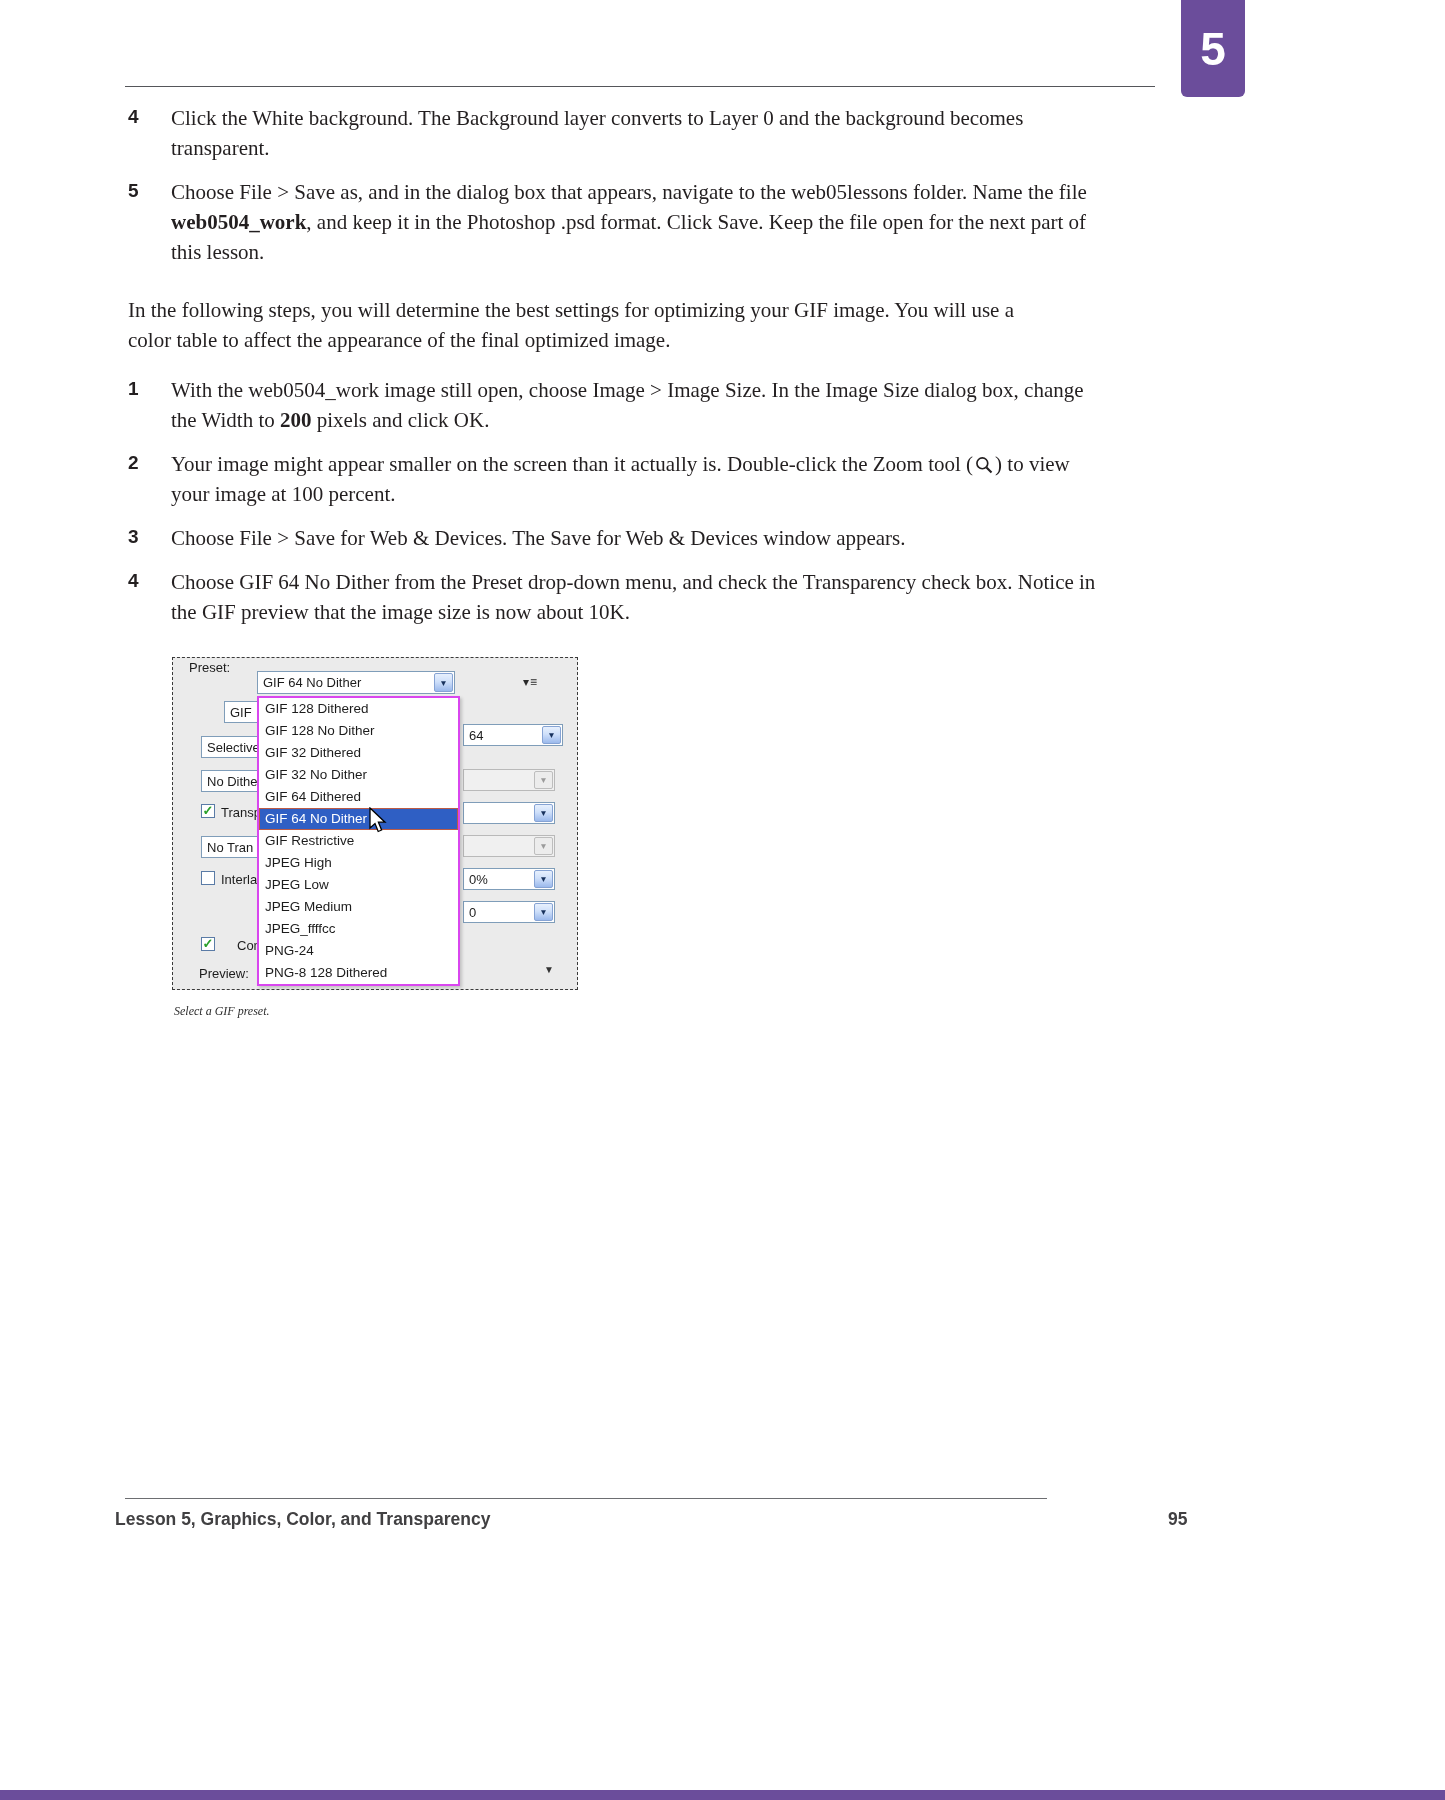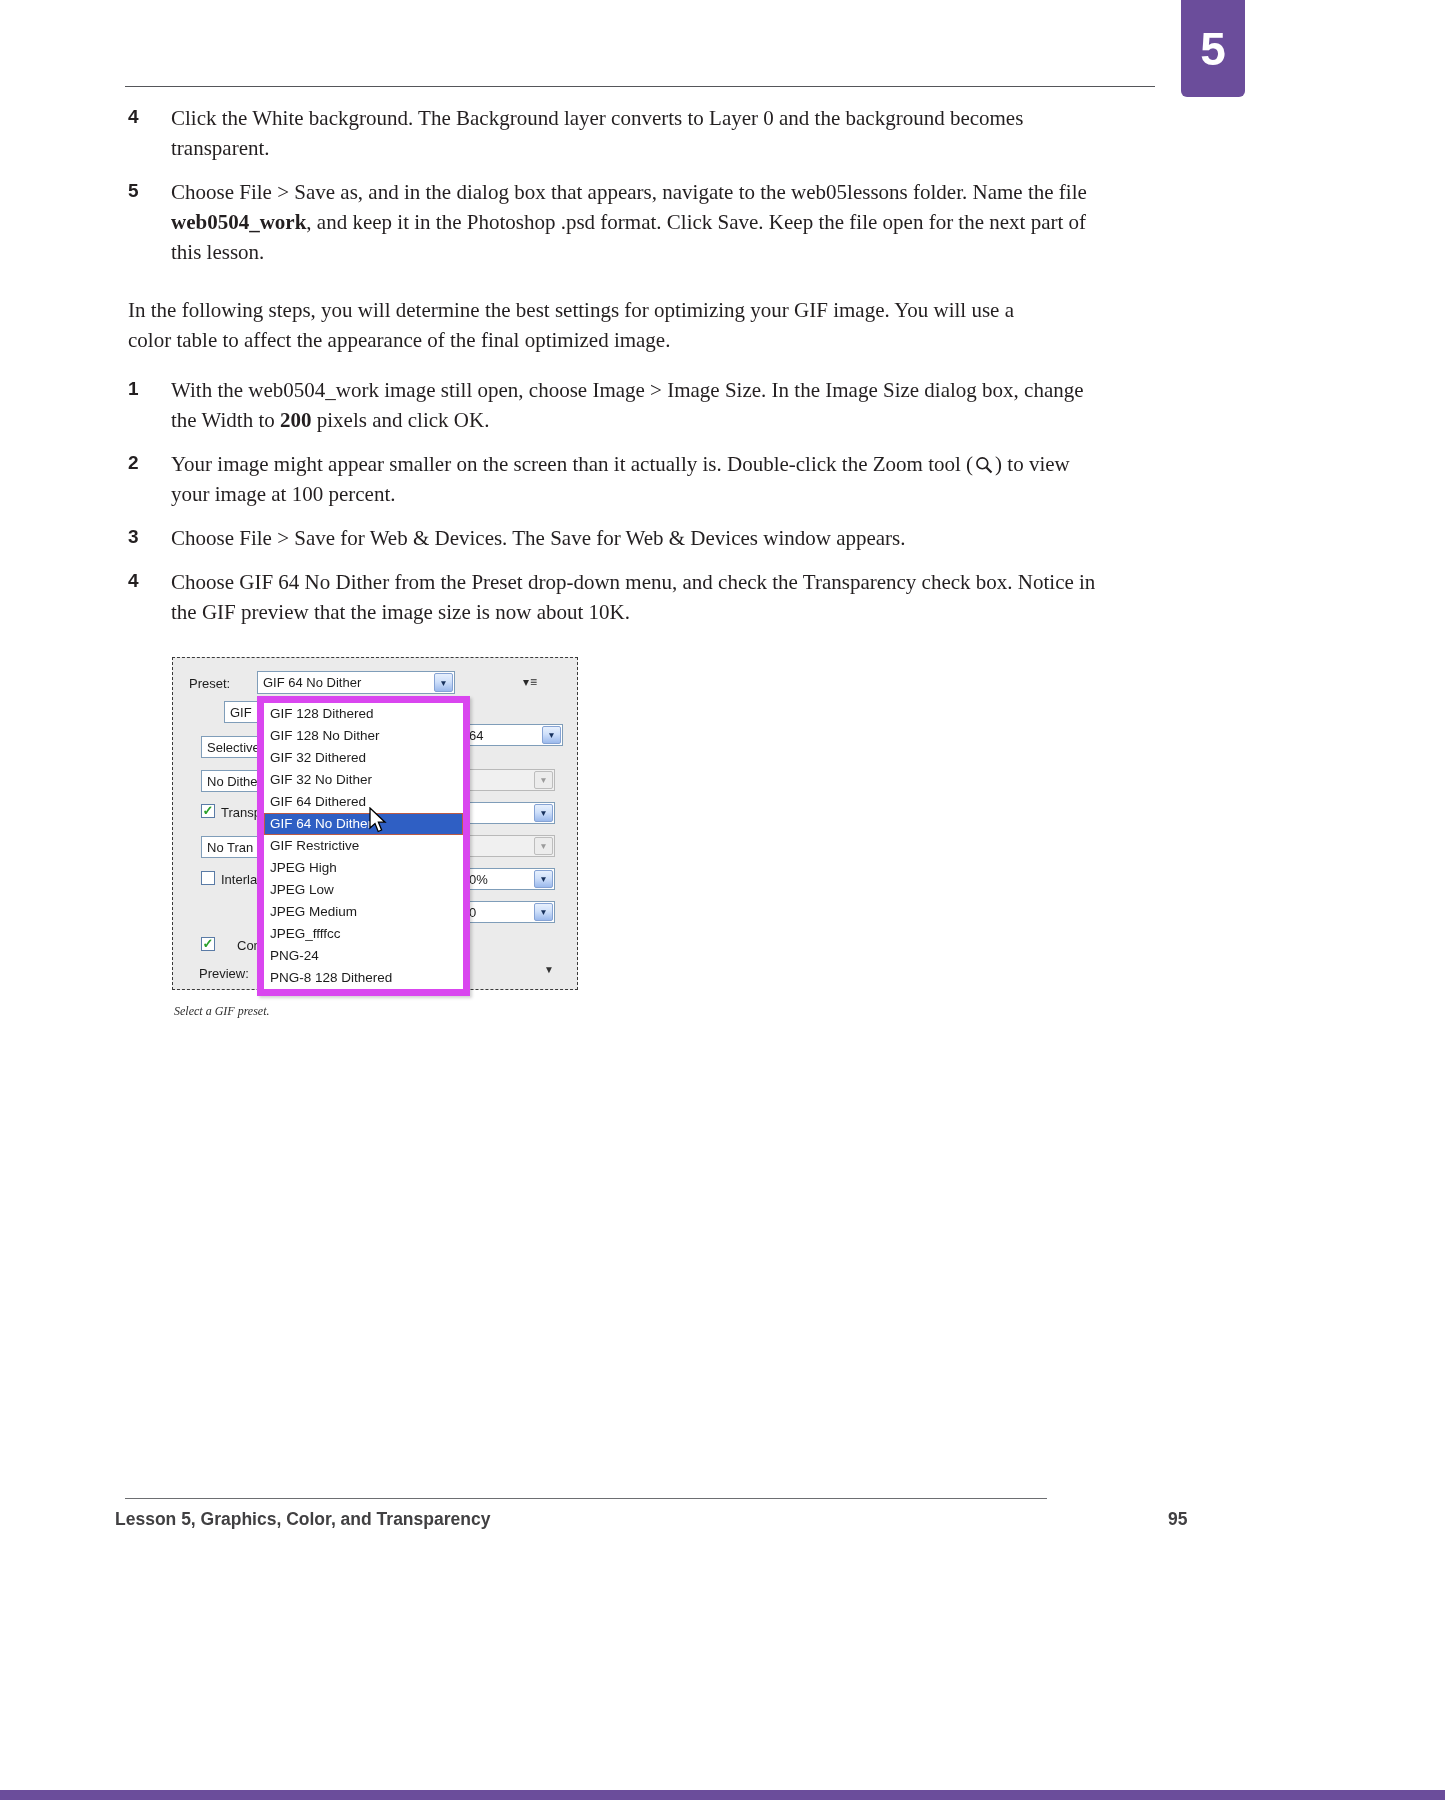--- a/index.html
+++ b/index.html
@@ -66,21 +66,21 @@
 
   .cb{
     position:absolute;width:14px;height:14px;background:#fff;border:1px solid #5a7ba6;
     box-sizing:border-box;display:flex;align-items:center;justify-content:center;
   }
   .cb-mark{font-size:13px;font-weight:bold;color:#2aa02a;line-height:1;margin-top:-2px;}
   .cb-label{position:absolute;white-space:nowrap;}
 
   .preset-menu{
     position:absolute;left:84px;top:38px;width:199px;background:#ffffff;
-    border:7px solid #d946ef;z-index:5;box-shadow:2px 2px 3px rgba(0,0,0,.18);
+    border:2px solid #d946ef;z-index:5;box-shadow:2px 2px 3px rgba(0,0,0,.18);
   }
   .menu-item{
     height:22px;line-height:22px;padding-left:6px;font-size:13.5px;color:#1c1c1c;
     white-space:nowrap;overflow:hidden;
   }
   .menu-item.selected{
     background:var(--selection-blue,#2f5fc4);color:#ffffff;
     box-shadow:inset 0 0 0 1px #bc5b45;
   }
   .cursor{position:absolute;left:196px;top:149px;z-index:9;}
@@ -153,21 +153,21 @@
     </div>
     <div class="step">
       <span class="step-num">4</span>
       <span class="step-text">
         <span>Choose GIF 64 No Dither from the Preset drop-down menu, and check the Transparency check box. Notice in the GIF preview that the image size is now about 10K.</span>
       </span>
     </div>
 
     <div class="figure">
 
-      <span class="fig-label" style="left:16px;top:18px;">Preset:</span>
+      <span class="fig-label" style="left:16px;top:2px;">Preset:</span>
 
       <div class="combo preset-combo">
         <span class="combo-val">GIF 64 No Dither</span>
         <span class="combo-arrow">▼</span>
       </div>
 
       <span class="panel-menu">▾≡</span>
 
       <div class="combo" style="left:51px;top:43px;width:57px;z-index:1;">
         <span class="combo-val">GIF</span>

